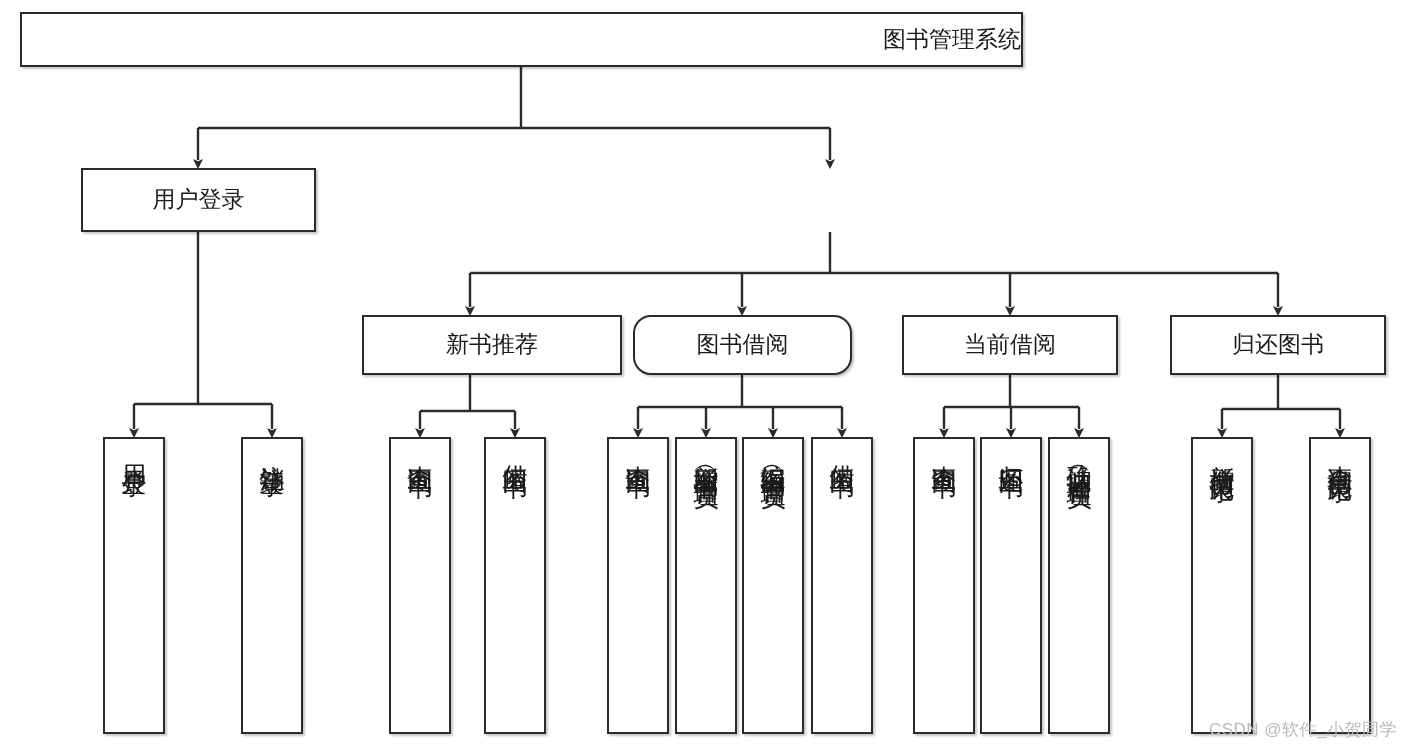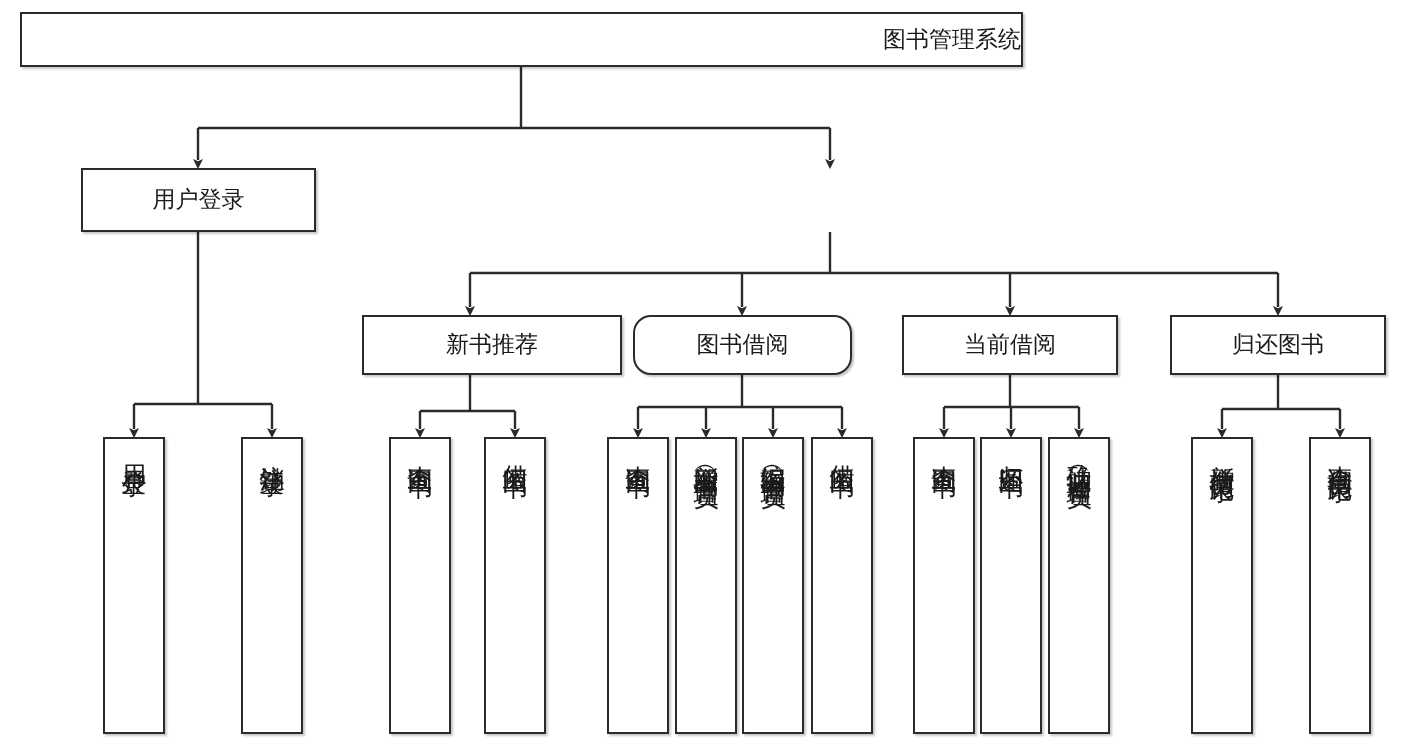--- a/index.html
+++ b/index.html
@@ -185,14 +185,15 @@
     <span class="label">确认归还（管理员）</span>
   </div>
 
   <div class="node v" style="left:1191px; top:437px; width:62px; height:297px;">
     <span class="label">新增借阅记录</span>
   </div>
   <div class="node v" style="left:1309px; top:437px; width:62px; height:297px;">
     <span class="label">查询借阅记录</span>
   </div>
 
+  <div class="watermark">CSDN @软件_小贺同学</div>
 
 </div>
 
 </body></html>

